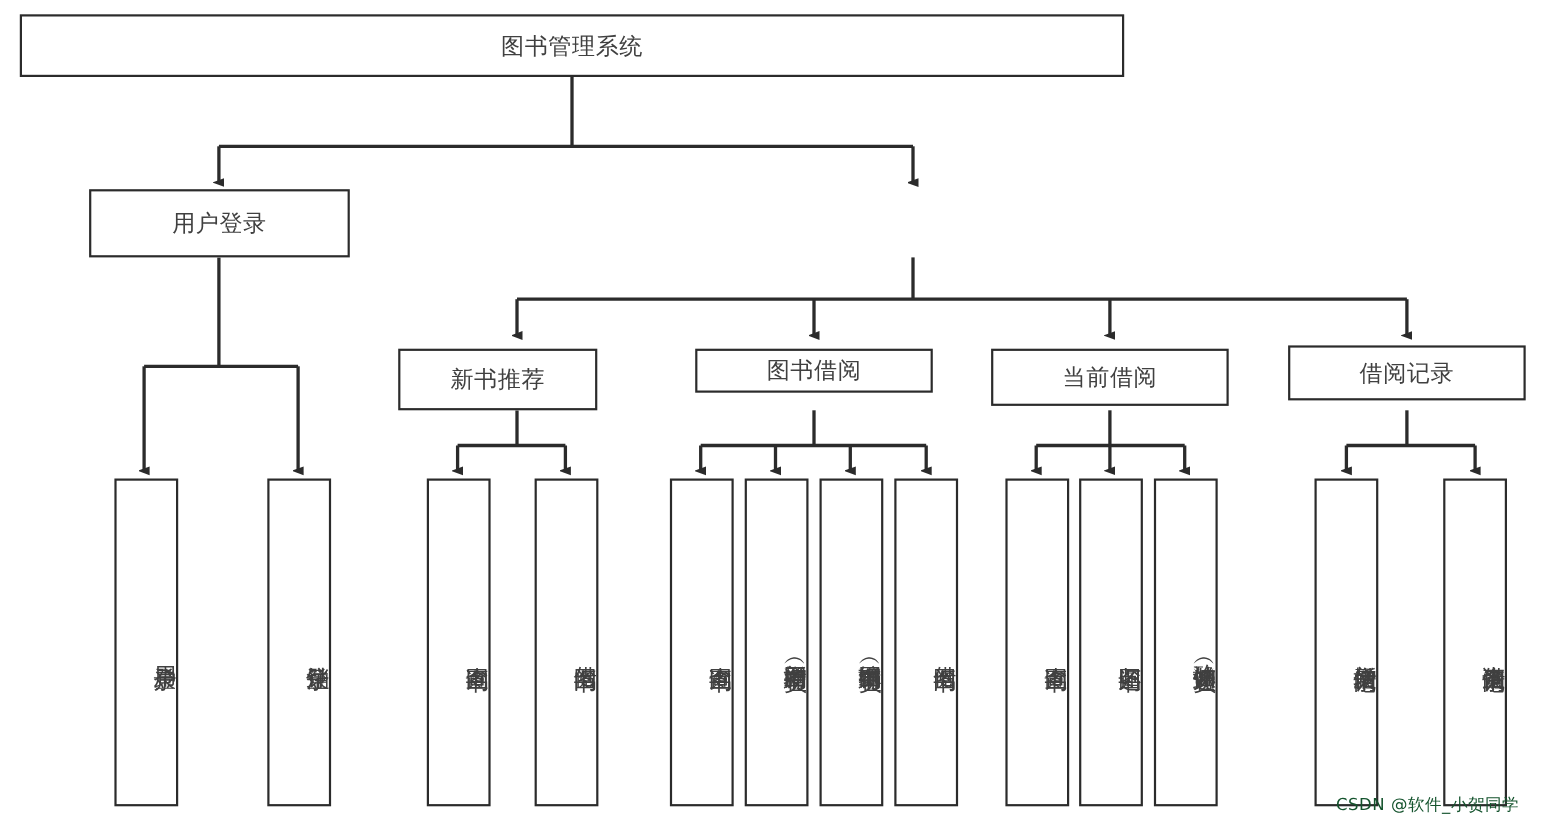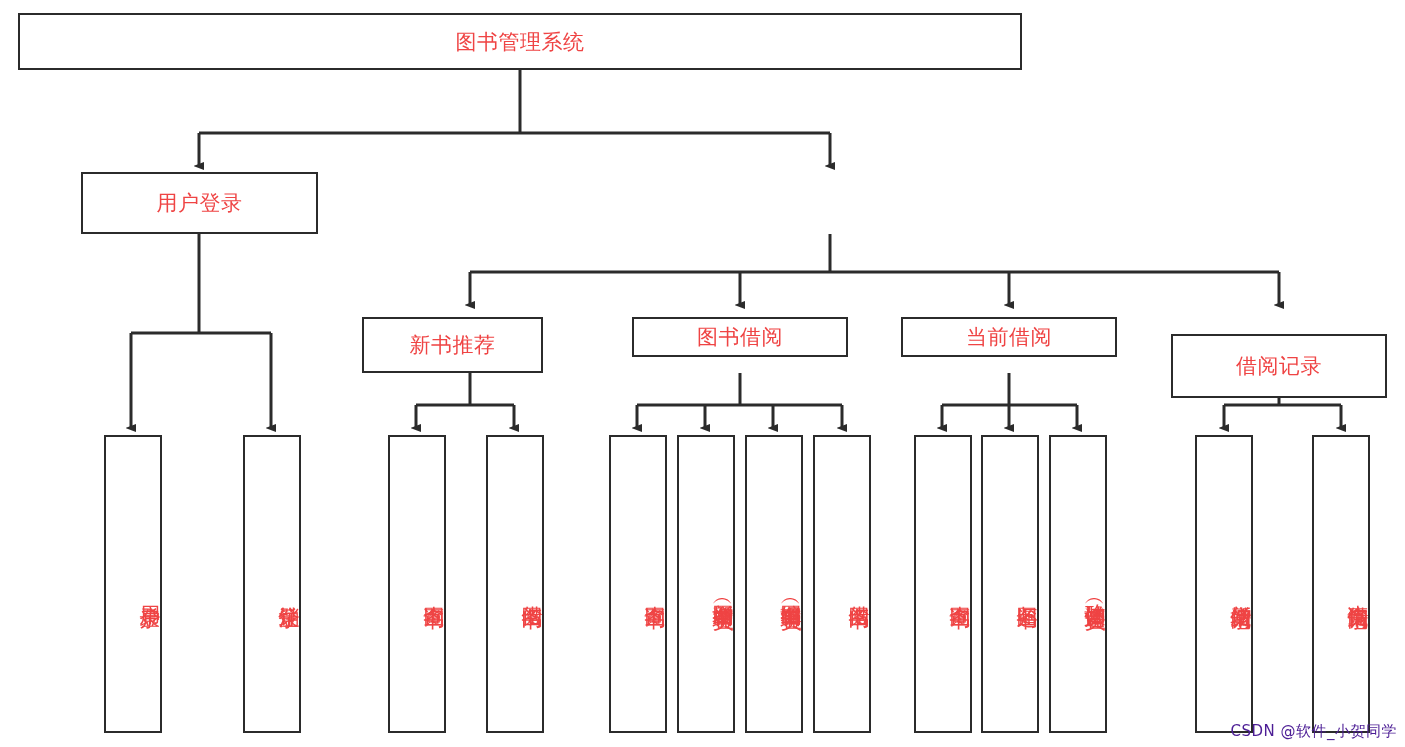--- a/index.html
+++ b/index.html
@@ -29,21 +29,21 @@
     pointer-events: none;
   }
   .node {
     position: absolute;
     box-sizing: border-box;
     background: #ffffff;
     border: 2px solid #2b2b2b;
     display: flex;
     align-items: center;
     justify-content: center;
-    color: #ef4444;
+    color: #404040;
   }
   .node.horiz {
     font-size: 21px;
     letter-spacing: 0.5px;
   }
   .node.vert {
     writing-mode: vertical-rl;
     text-orientation: upright;
     font-size: 21px;
     align-items: flex-start;
@@ -53,24 +53,24 @@
     letter-spacing: 1px;
   }
   .node.vert .vlabel {
     writing-mode: vertical-rl;
     text-orientation: upright;
     white-space: nowrap;
     display: block;
   }
   .watermark {
     position: absolute;
-    right: 8px;
+    right: 24px;
     bottom: 6px;
     font-size: 15px;
-    color: #4c1d95;
+    color: #14532d;
     white-space: nowrap;
     letter-spacing: 0.5px;
   }
 </style>
 </head>
 <body>
 
 <div id="diagram-root">
 
   <svg class="edges" viewBox="0 0 1405 747" xmlns="http://www.w3.org/2000/svg">
@@ -133,24 +133,24 @@
   <div class="node horiz" style="left:81px; top:172px; width:237px; height:62px;">
     <span>用户登录</span>
   </div>
 
   <div class="node horiz" style="left:362px; top:317px; width:181px; height:56px;">
     <span>新书推荐</span>
   </div>
   <div class="node horiz" style="left:632px; top:317px; width:216px; height:40px;">
     <span>图书借阅</span>
   </div>
-  <div class="node horiz" style="left:901px; top:317px; width:216px; height:40px;">
+  <div class="node horiz" style="left:901px; top:317px; width:216px; height:52px;">
     <span>当前借阅</span>
   </div>
-  <div class="node horiz" style="left:1171px; top:334px; width:216px; height:64px;">
+  <div class="node horiz" style="left:1171px; top:314px; width:216px; height:50px;">
     <span>借阅记录</span>
   </div>
 
   <div class="node vert" style="left:104px; top:435px; width:58px; height:298px;">
     <span class="vlabel">用户登录</span>
   </div>
   <div class="node vert" style="left:243px; top:435px; width:58px; height:298px;">
     <span class="vlabel">注销登录</span>
   </div>
 

